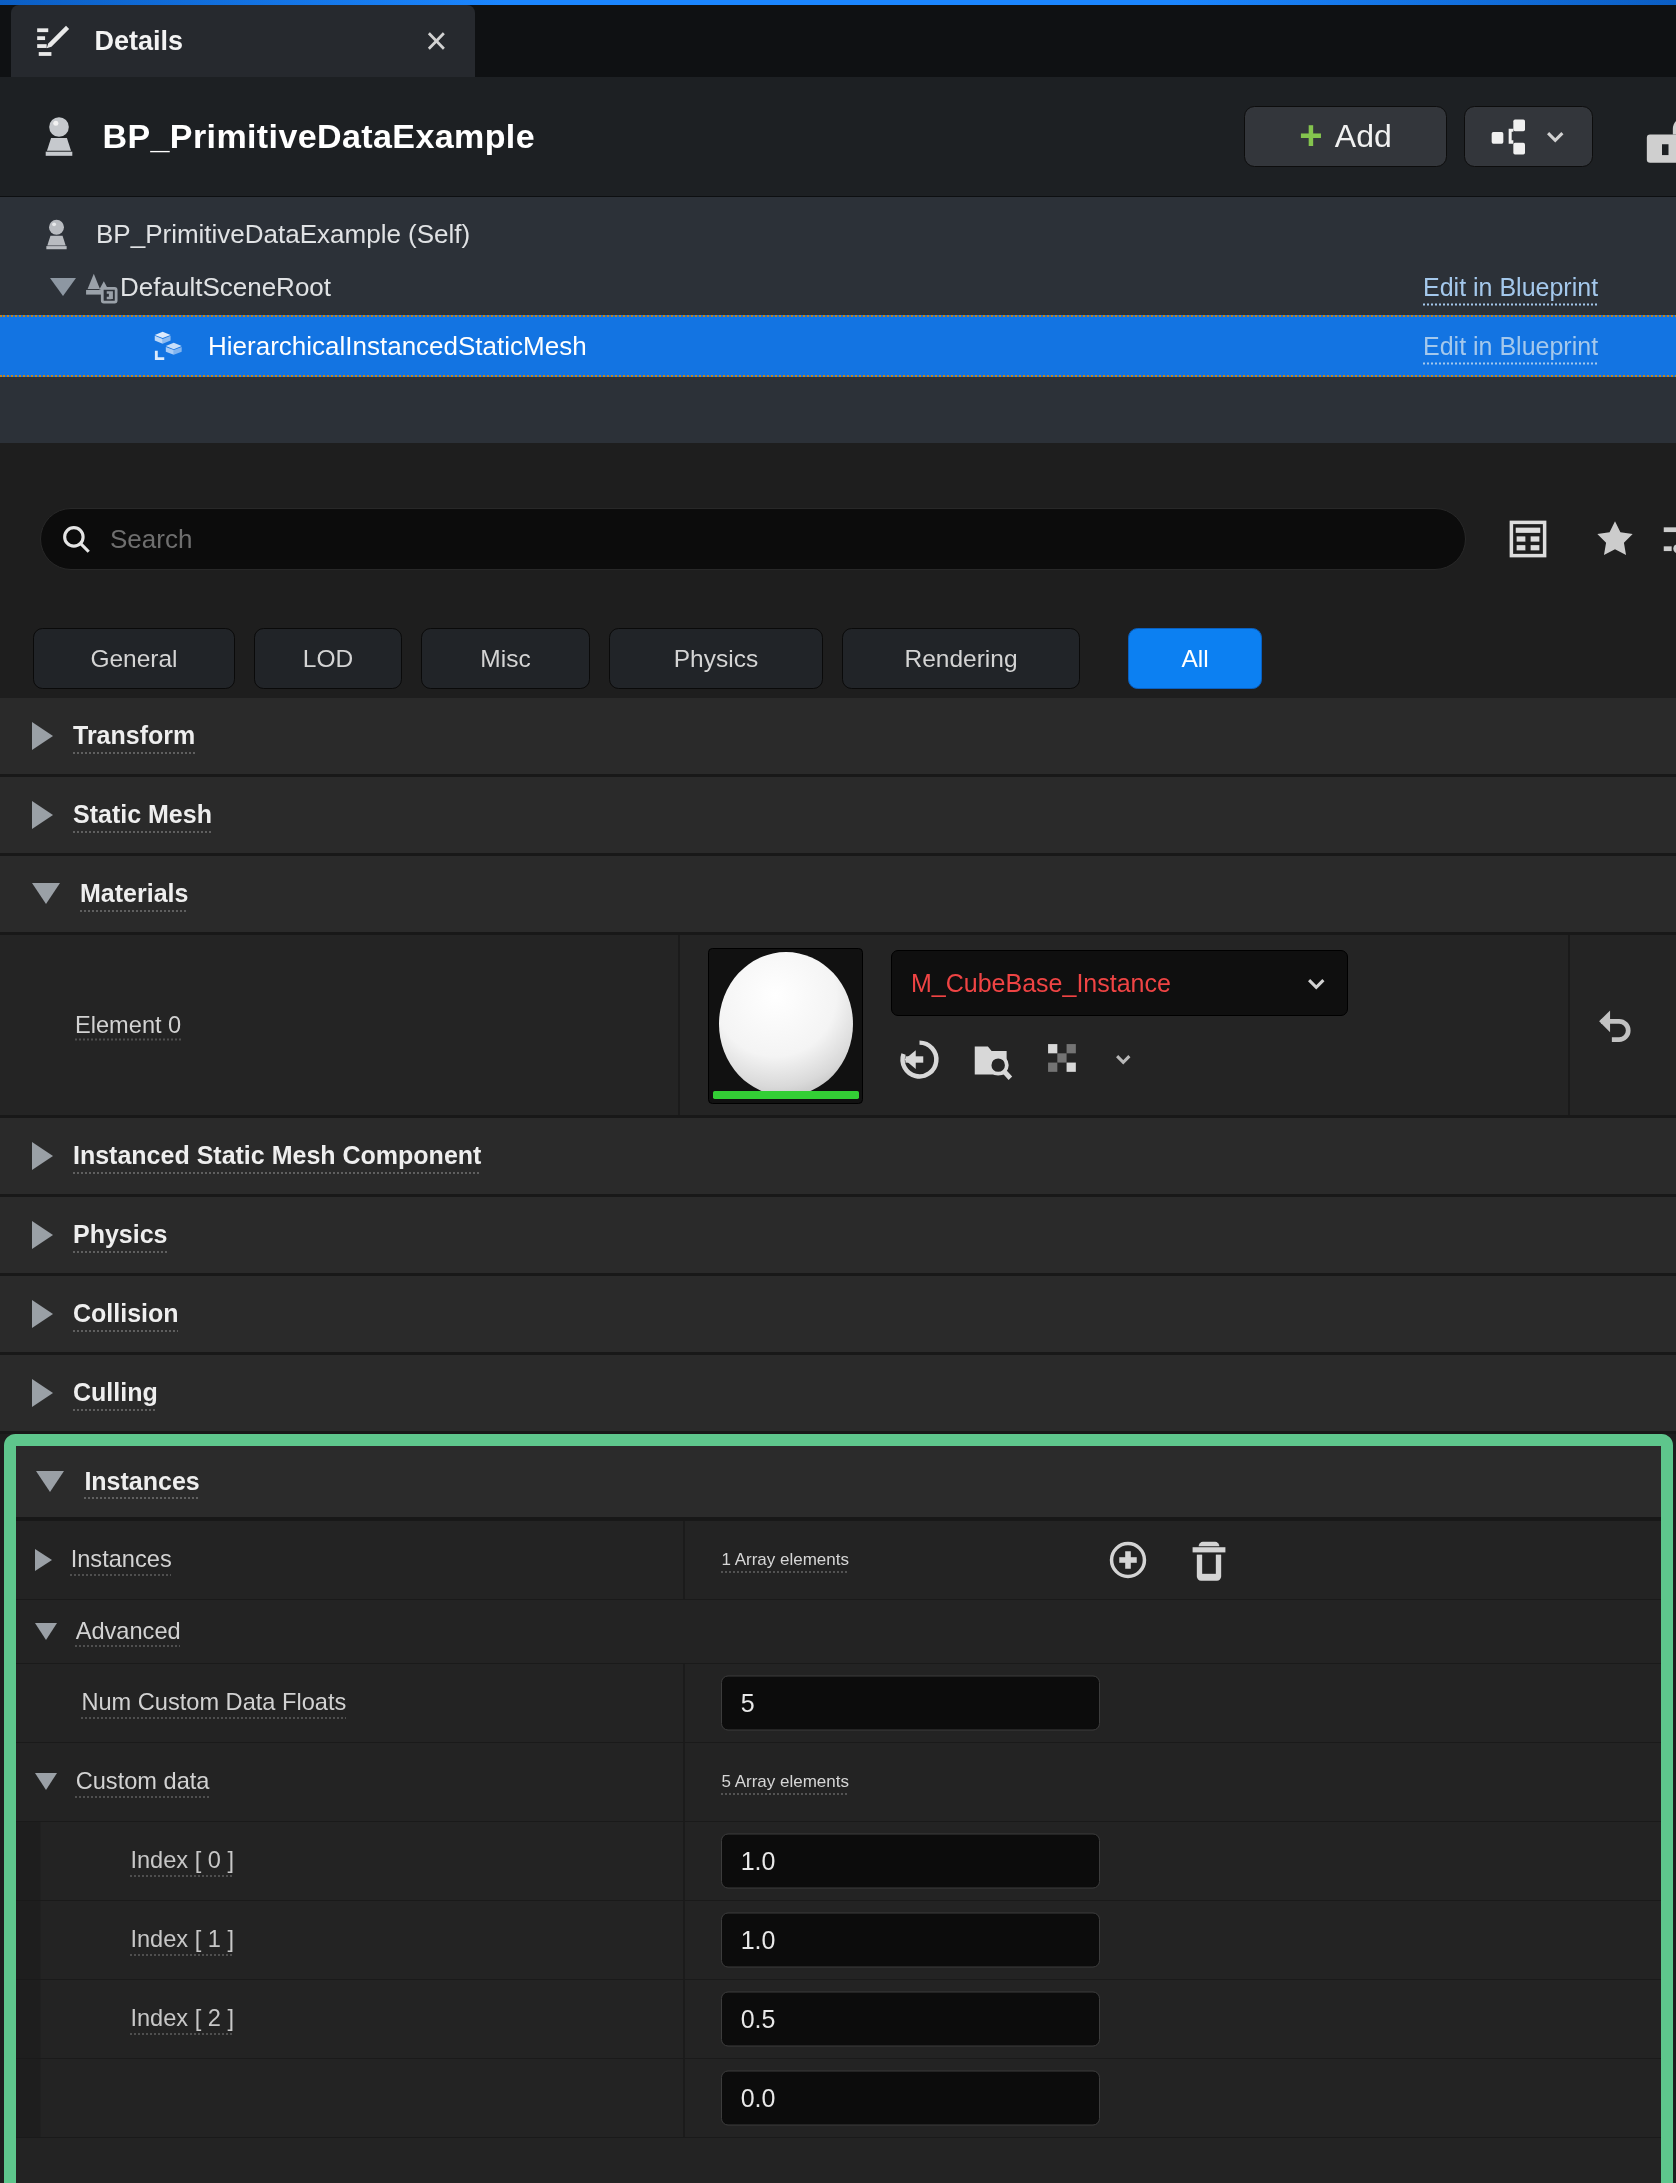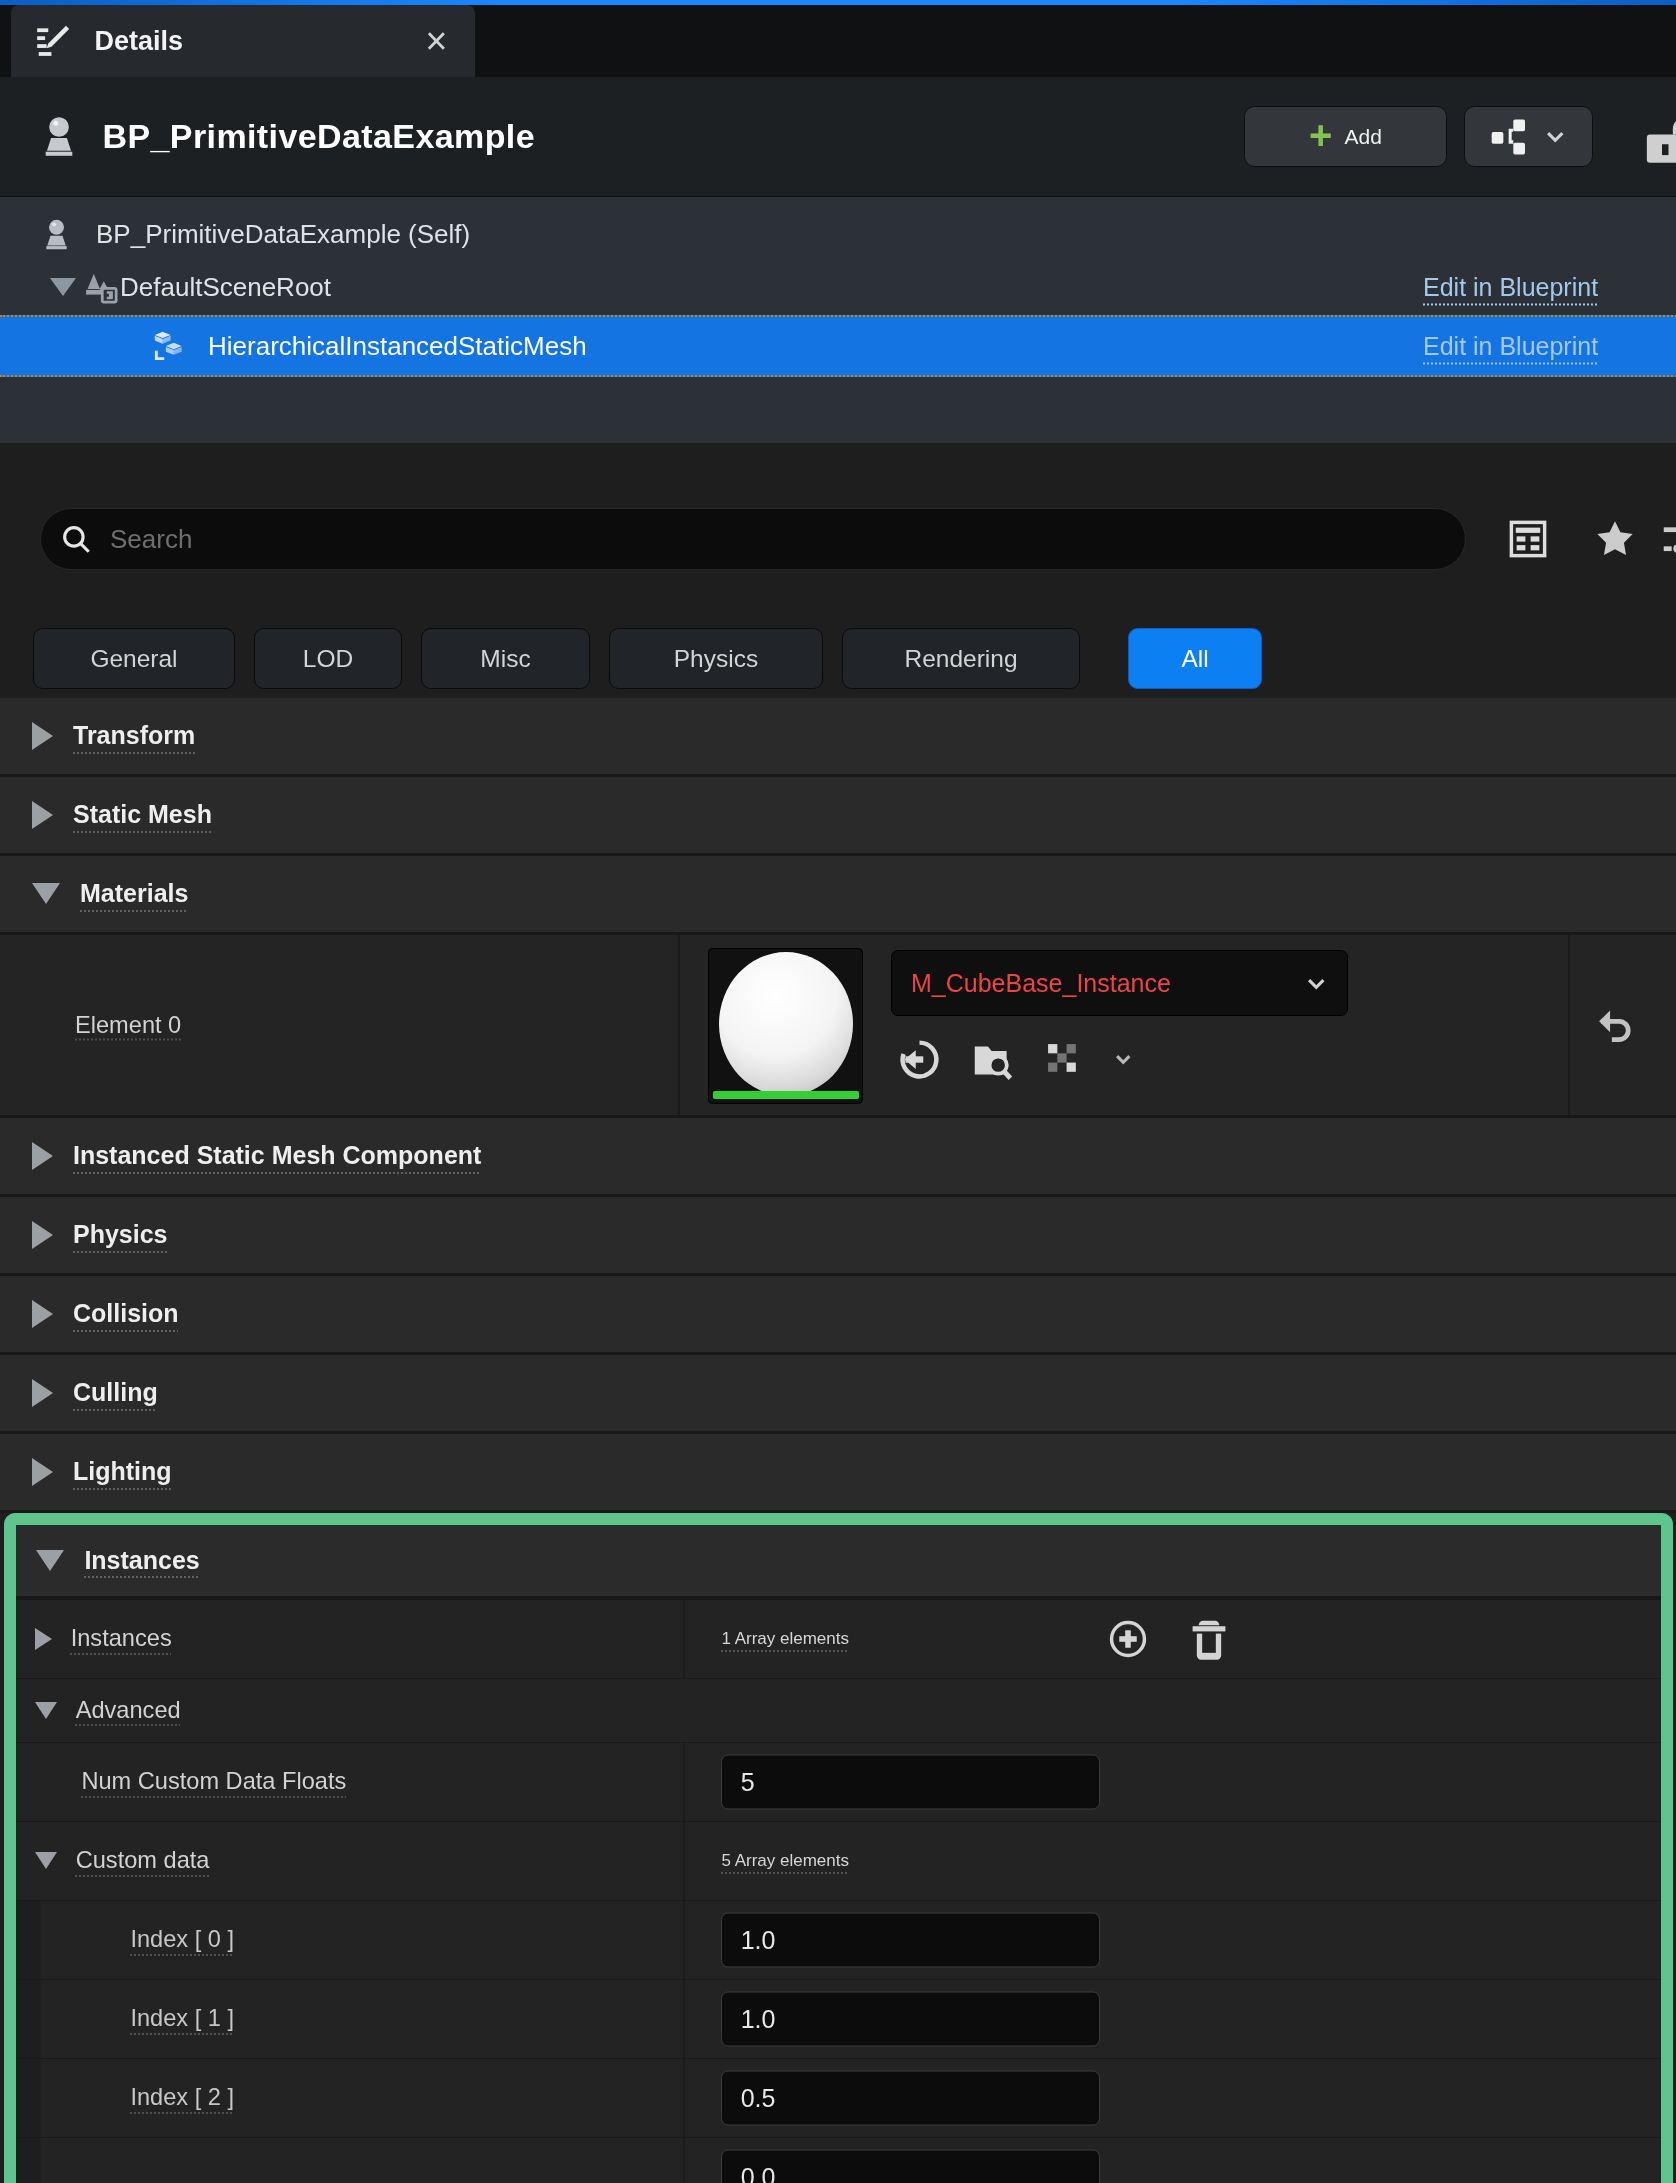--- a/index.html
+++ b/index.html
@@ -24,21 +24,21 @@
   .header { height:119px; background:#1d2023; position:relative; display:flex; align-items:center; }
   .actor-icon { width:38px; height:45px; color:#c6c9cd; margin-left:40px; }
   .actor-icon svg { width:100%; height:100%; }
   .header-title { font-size:34px; font-weight:700; color:#ffffff; margin-left:24.5px; letter-spacing:0.4px; }
   .btn {
     position:absolute; top:29px; height:61px; background:#33363b; border:1.7px solid #0d0d0d;
     border-radius:10.5px; display:flex; align-items:center; justify-content:center; gap:12.2px;
   }
   .btn-add { left:1244px; width:203px; }
   .plus-glyph { color:#84c44e; font-size:40px; font-weight:700; line-height:40px; margin-top:-3.5px; }
-  .btn-label { font-size:21px; color:#f1f1f1; }
+  .btn-label { font-size:32px; color:#f1f1f1; }
   .btn-bp { left:1464px; width:129px; gap:13px; }
   .bp-hier-icon { width:40px; height:40px; color:#f0f0f0; }
   .bp-hier-icon svg { width:100%; height:100%; }
   .chev { width:24.5px; height:24.5px; color:#d2d2d2; }
   .chev svg { width:100%; height:100%; }
   .lock-icon { position:absolute; left:1640px; top:38px; width:70px; height:52px; color:#cfcfcf; }
   .lock-icon svg { width:100%; height:100%; }
   
   .tree { height:247px; background:#2c3138; border-top:1.7px solid #0d0f11; padding-top:10.5px; position:relative; }
   .tree-row { position:relative; height:53px; display:flex; align-items:center; font-size:26px; color:#e0e2e4; }
@@ -387,24 +387,20 @@
       <div class="sec-row">
         <span class="tri tri-right"></span>
         <span class="sec-label">Collision</span>
       </div>
 
       <div class="sec-row">
         <span class="tri tri-right"></span>
         <span class="sec-label">Culling</span>
       </div>
 
-      <div class="sec-row">
-        <span class="tri tri-right"></span>
-        <span class="sec-label">Lighting</span>
-      </div>
 
       <div class="inst-box">
 
         <div class="inst-header">
           <span class="tri tri-down"></span>
           <span class="sec-label">Instances</span>
         </div>
 
         <div class="prow">
           <span class="tri tri-right"></span>

